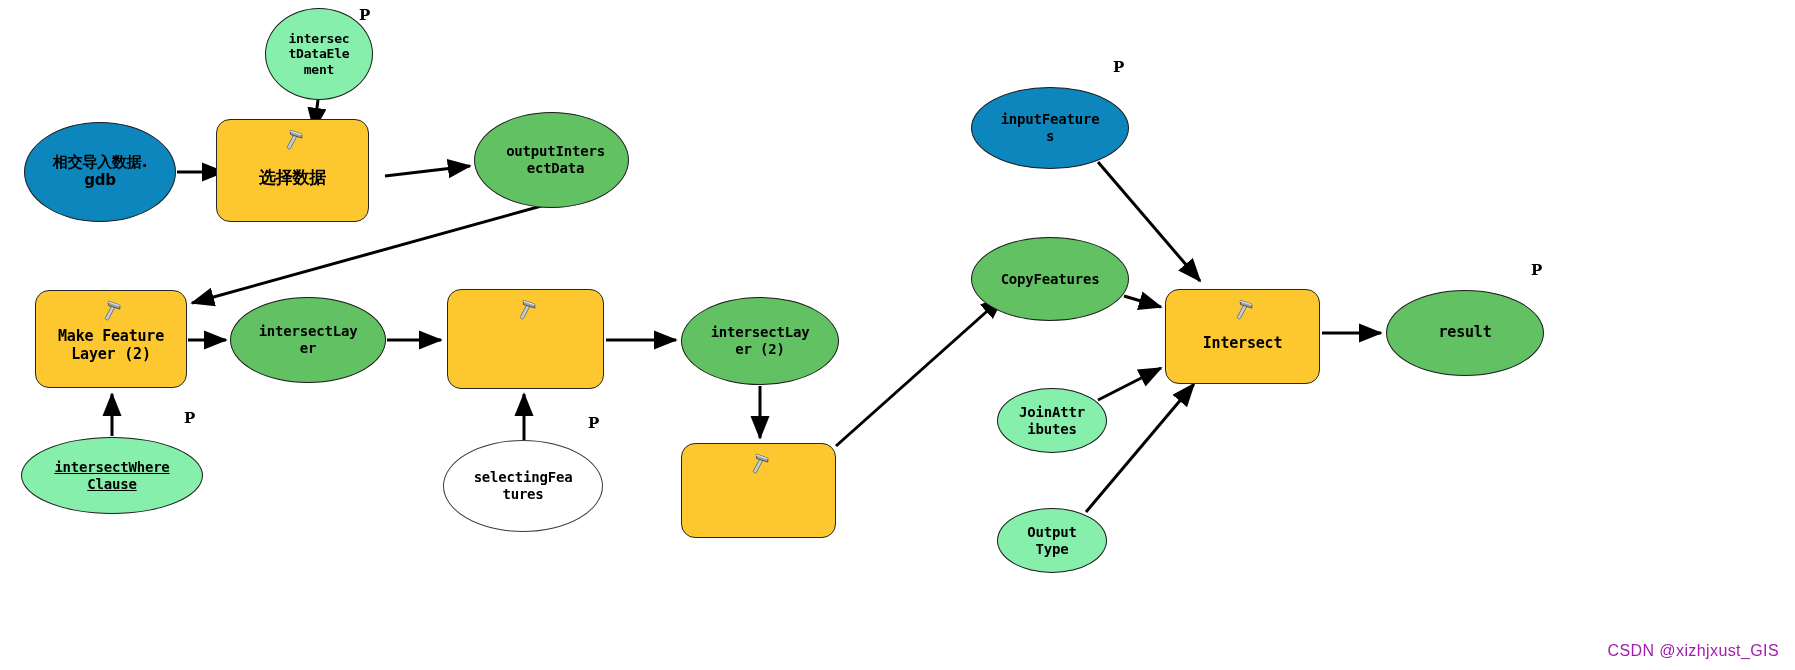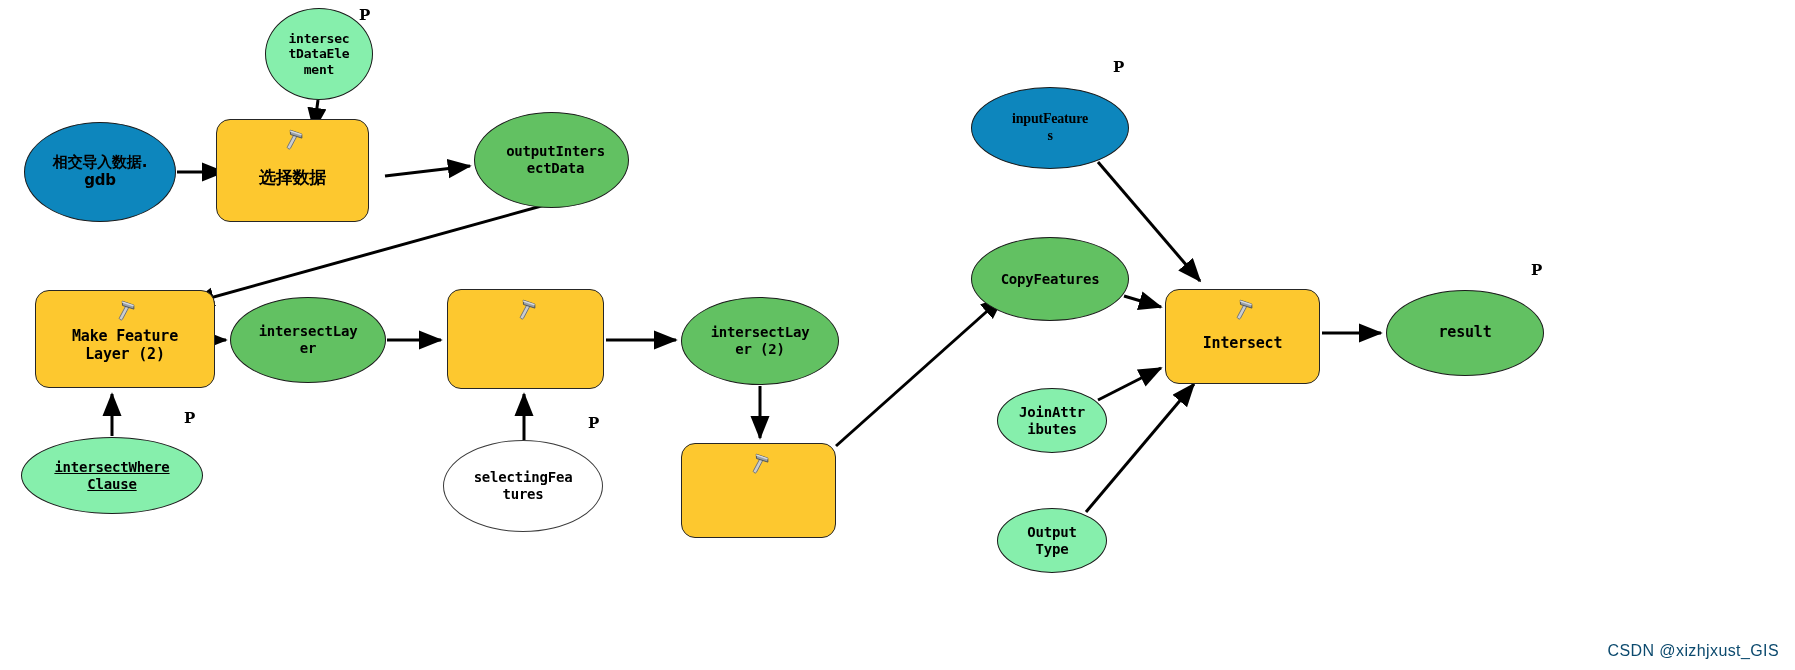--- a/index.html
+++ b/index.html
@@ -42,21 +42,21 @@
     font-family:"DejaVu Serif","Liberation Serif",serif;
     font-weight:bold;
     font-size:15px;
     color:#000;
   }
   .watermark{
     position:absolute;
     right:16px;bottom:10px;
     font-family:"Liberation Sans","DejaVu Sans",sans-serif;
     font-size:16px;
-    color:#0c4a6e;
+    color:#a21caf;
     letter-spacing:0.4px;
     margin-left:30px;
   }
   .cjk{font-family:"DejaVu Sans","Liberation Sans",sans-serif;}
 </style>
 </head>
 <body>
 
 <div id="canvas">
 
@@ -104,21 +104,21 @@
               <path d="M5.5 5.2 L16.6 3.4 L18.4 6.6 L7.6 8.6 Z" fill="#9aa0a6" stroke="#4c5157" stroke-width="0.8"></path>
               <path d="M5.5 5.2 L16.6 3.4 L16.9 4.6 L6.1 6.5 Z" fill="#d7dade"></path>
             </g>
           </svg></span>
         <div class="label cjk" style="font-size: 17px;">选择数据</div>
       </div>
       <div class="node ellipse green" style="left: 474px; top: 112px; width: 155px; height: 96px;">
         <div class="label" style="font-size: 14px; margin-left: 8px;">outputInters
 ectData</div>
       </div>
-      <div class="node tool" style="left: 35px; top: 290px; width: 180px; height: 98px; justify-content: center;">
+      <div class="node tool" style="left: 35px; top: 290px; width: 152px; height: 98px; justify-content: center;">
         <span class="hammer"><svg viewBox="0 0 24 24" width="26" height="26" aria-hidden="true">
             <g transform="rotate(28 12 12)">
               <rect x="10.4" y="7" width="3.1" height="14" rx="1" fill="#c9ccd1" stroke="#6d7278" stroke-width="0.8"></rect>
               <path d="M5.5 5.2 L16.6 3.4 L18.4 6.6 L7.6 8.6 Z" fill="#9aa0a6" stroke="#4c5157" stroke-width="0.8"></path>
               <path d="M5.5 5.2 L16.6 3.4 L16.9 4.6 L6.1 6.5 Z" fill="#d7dade"></path>
             </g>
           </svg></span>
         <div class="label" style="font-size: 15px;">Make Feature
 Layer (2)</div>
       </div>
@@ -151,21 +151,21 @@
       </div>
       <div class="node tool" style="left: 681px; top: 443px; width: 155px; height: 95px;">
         <span class="hammer"><svg viewBox="0 0 24 24" width="26" height="26" aria-hidden="true">
             <g transform="rotate(28 12 12)">
               <rect x="10.4" y="7" width="3.1" height="14" rx="1" fill="#c9ccd1" stroke="#6d7278" stroke-width="0.8"></rect>
               <path d="M5.5 5.2 L16.6 3.4 L18.4 6.6 L7.6 8.6 Z" fill="#9aa0a6" stroke="#4c5157" stroke-width="0.8"></path>
               <path d="M5.5 5.2 L16.6 3.4 L16.9 4.6 L6.1 6.5 Z" fill="#d7dade"></path>
             </g>
           </svg></span>
       </div>
-      <div class="node ellipse blue" style="left: 971px; top: 87px; width: 158px; height: 82px; font-family: Liberation Serif, serif;">
+      <div class="node ellipse blue" style="left: 971px; top: 87px; width: 158px; height: 82px;">
         <div class="label" style="font-size: 14px;">inputFeature
 s</div>
       </div>
       <div class="pmark" style="left: 1113px; top: 58px;">P</div>
       <div class="node ellipse green" style="left: 971px; top: 237px; width: 158px; height: 84px;">
         <div class="label" style="font-size: 14px;">CopyFeatures</div>
       </div>
       <div class="node ellipse cyan" style="left: 997px; top: 388px; width: 110px; height: 65px;">
         <div class="label" style="font-size: 14px;">JoinAttr
 ibutes</div>

